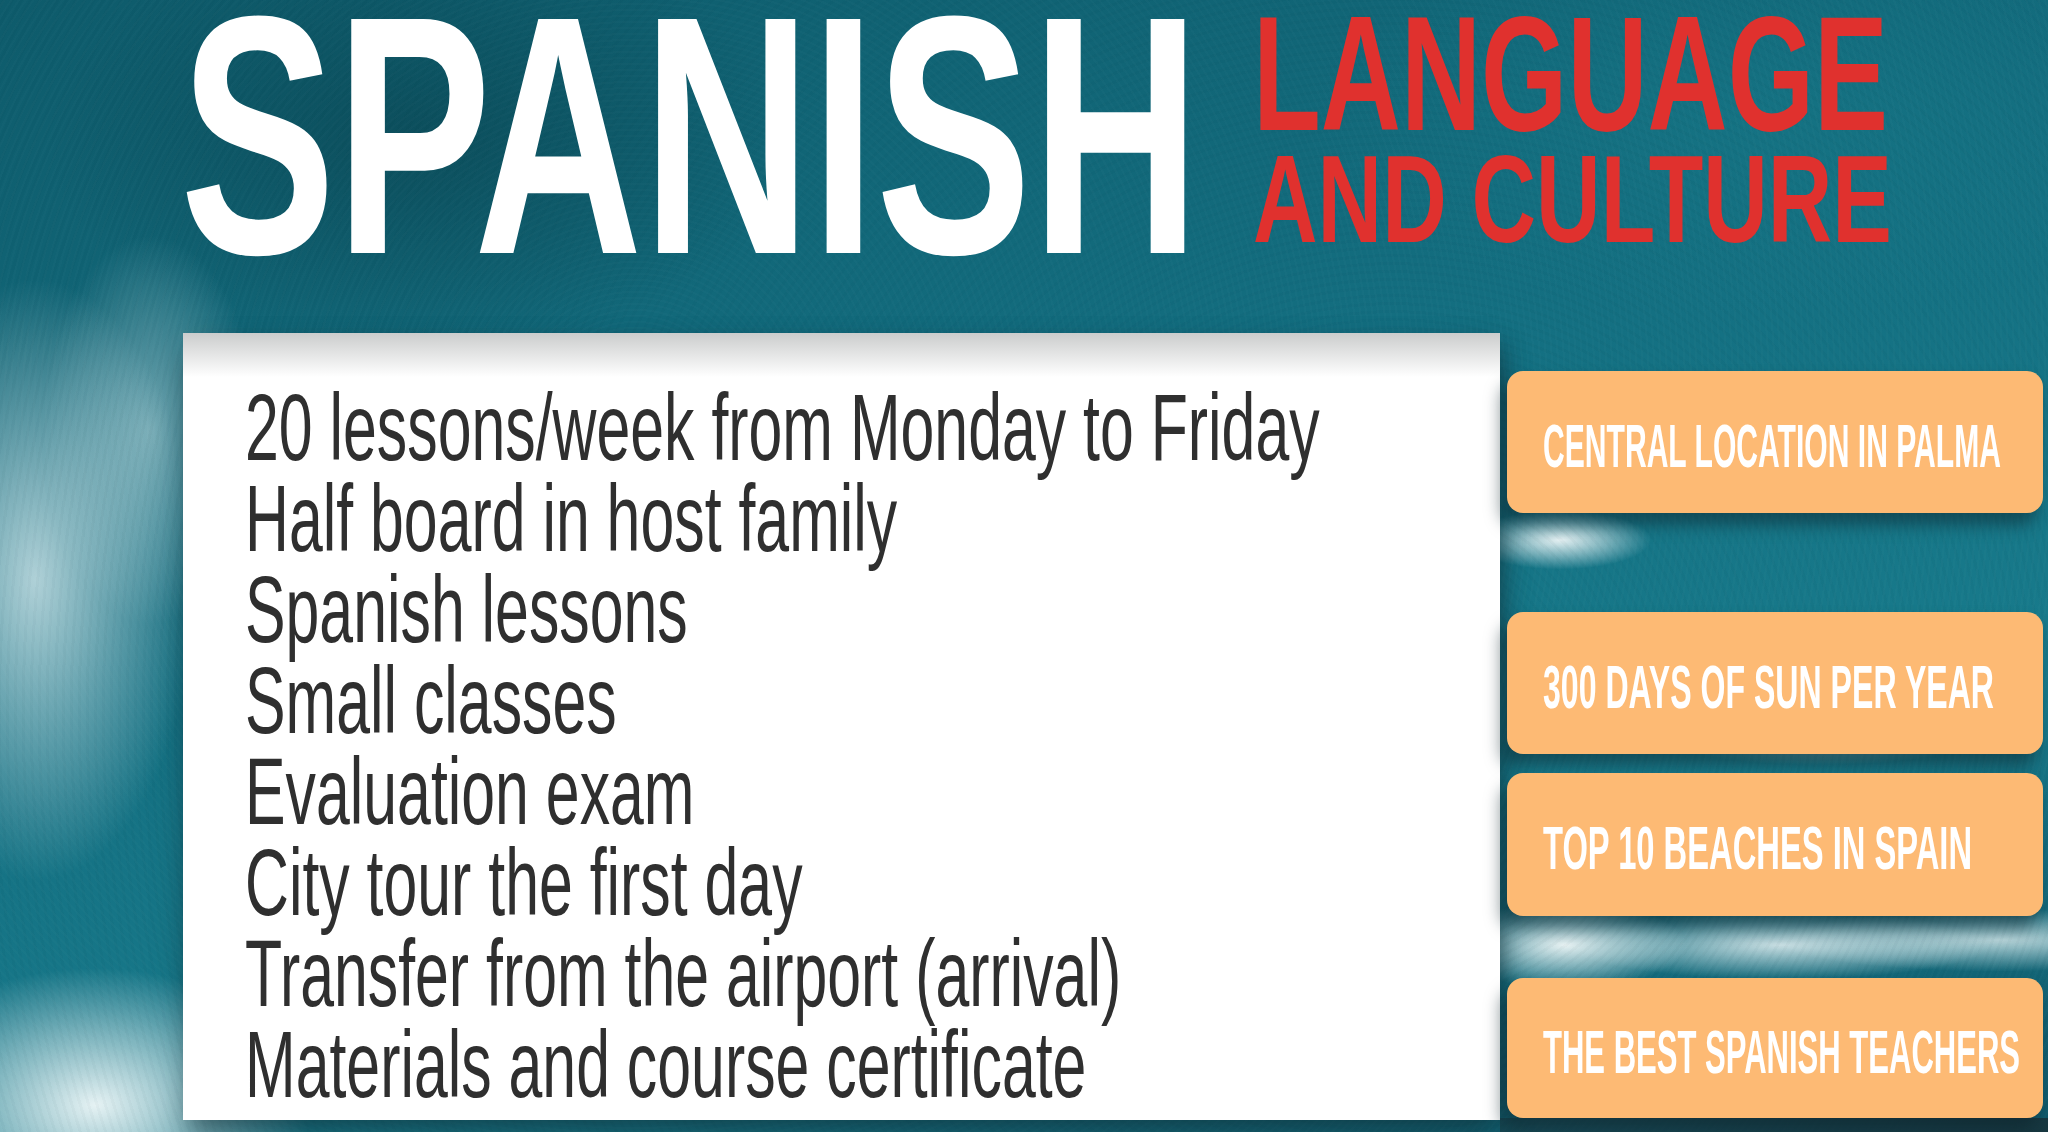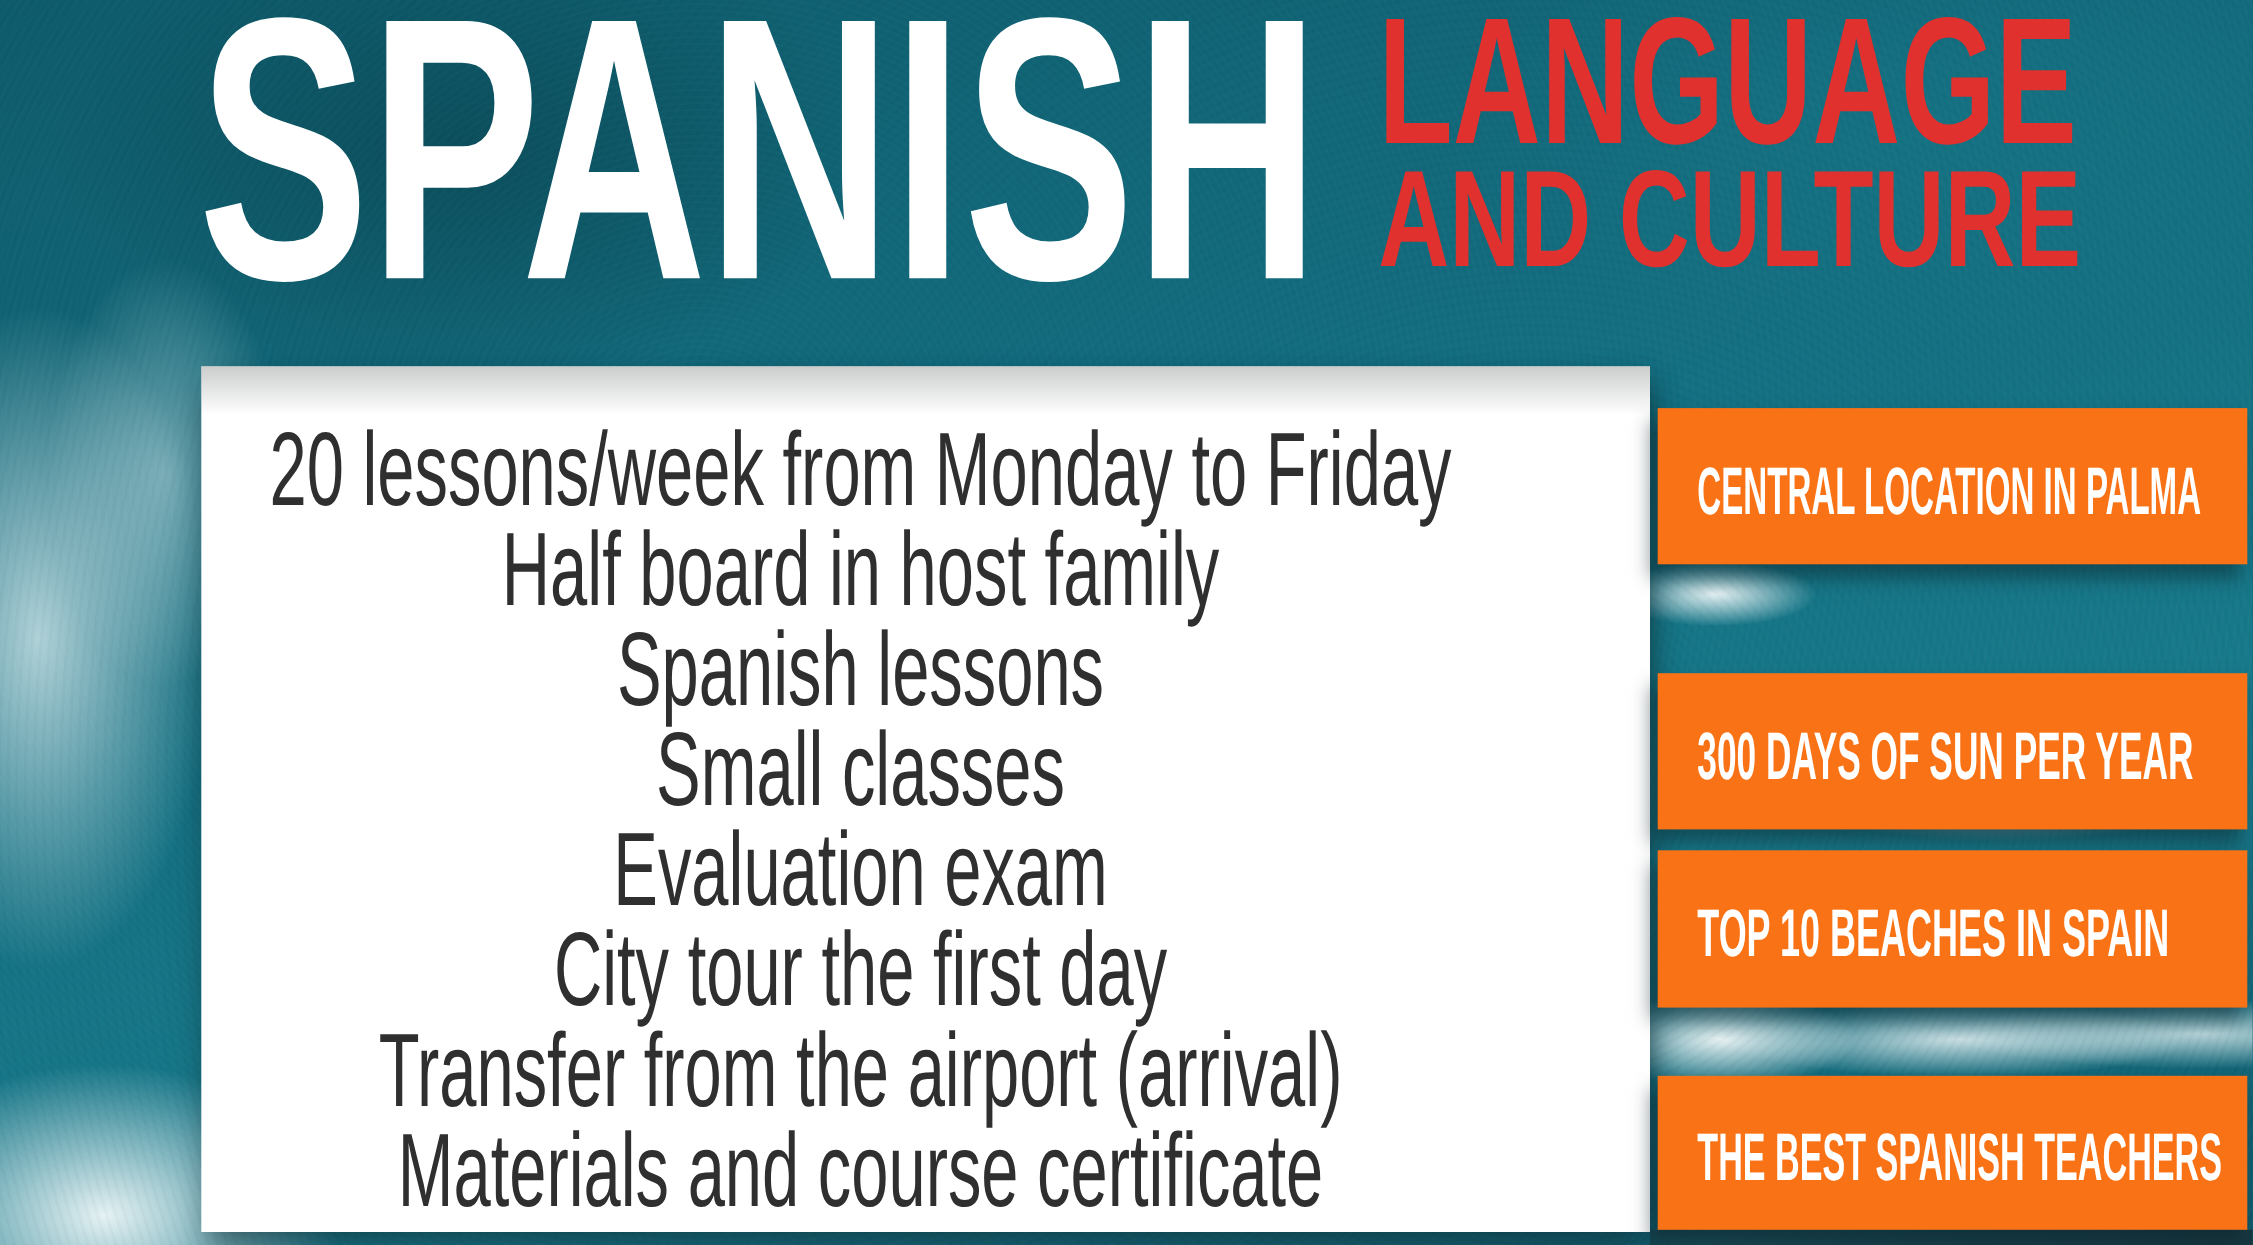--- a/index.html
+++ b/index.html
@@ -36,39 +36,39 @@
     position:absolute;left:1500px;right:0;top:1118px;bottom:0;
     background:linear-gradient(to right, rgba(28,58,66,0.55), rgba(24,52,60,0.9));
   }
   
   .title-svg{position:absolute;overflow:visible;}
   
   .panel{
     position:absolute;left:183px;top:333px;width:1317px;height:787px;
     background:#ffffff;
     box-shadow:0 18px 26px -4px rgba(15,38,45,0.55), 14px 0 22px -10px rgba(15,38,45,0.35);
-    text-align:center;
   }
   .panel-top-shade{
     position:absolute;left:0;top:0;right:0;height:44px;
     background:linear-gradient(to bottom, rgba(160,163,163,0.55), rgba(255,255,255,0));
   }
   .feature-list{
     position:absolute;left:62px;top:49px;
     font-size:95px;line-height:91px;color:#2f2f2f;
     white-space:nowrap;
     transform:scaleX(0.64);transform-origin:0 0;
     letter-spacing:0;
   }
   .feature-list .line{display:block;}
   
   .badge{
     position:absolute;left:1507px;width:536px;
-    background:#f97316;
+    background:#fdba74;
     box-shadow:-6px 12px 16px rgba(12,34,41,0.50);
+    border-radius:16px;
   }
   .badge svg{position:absolute;left:0;top:0;overflow:visible;}
 </style>
 </head>
 <body>
 
 <div class="bg"></div>
 <div class="grain"></div>
 <div class="bottom-dark"></div>
 

